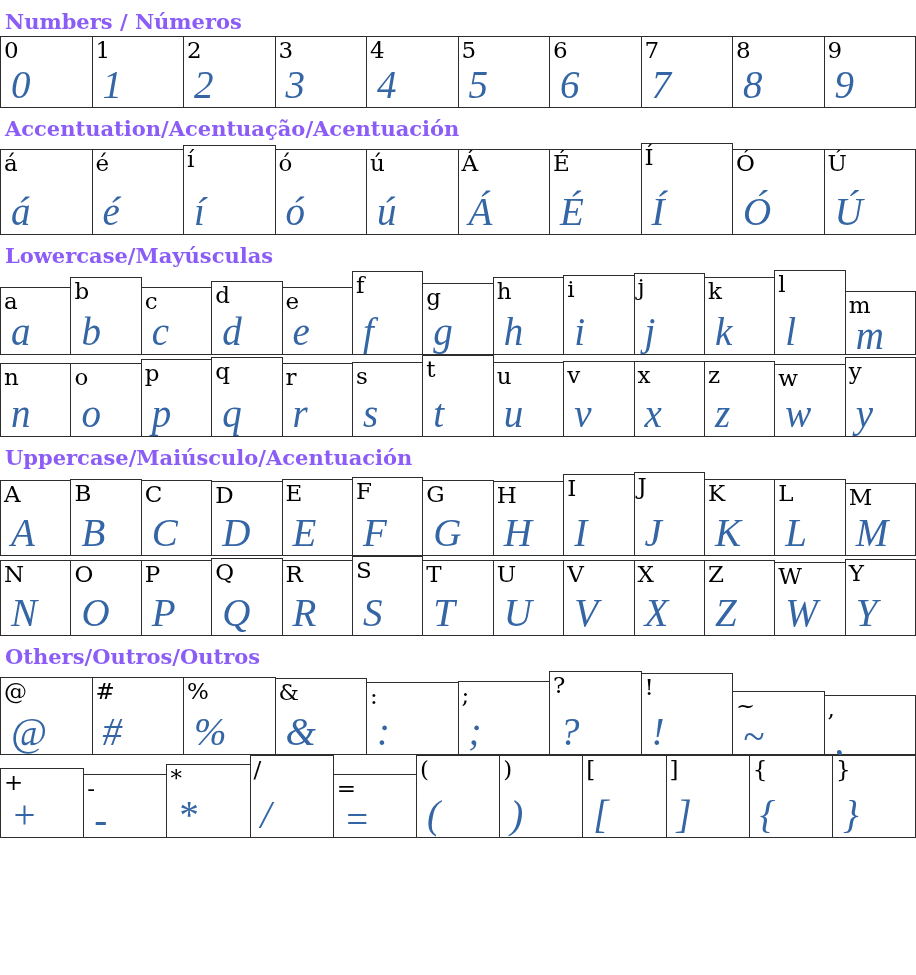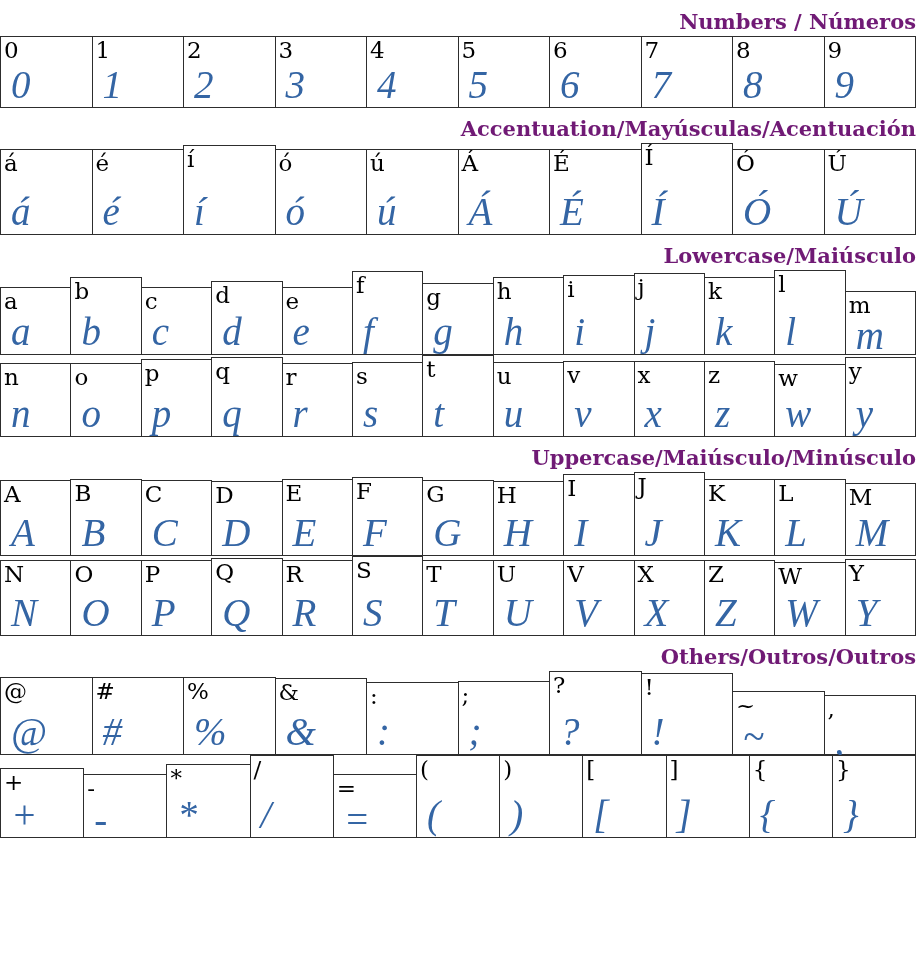--- a/index.html
+++ b/index.html
@@ -17,22 +17,21 @@
   .page {
     width: 916px;
     padding-top: 1px;
   }
   .section-title {
     font-family: "DejaVu Serif", serif;
     font-weight: bold;
     font-size: 21px;
     line-height: 1.1;
     margin: 9px 0 3px 5px;
-    color: #701a75;
-    text-align: right;
+    color: #8b5cf6;
   }
   .glyph-row {
     display: flex;
     align-items: flex-end;
     width: 916px;
   }
   .glyph-cell {
     box-sizing: border-box;
     flex: 1 1 0;
     border: 1px solid #2d2d2d;
@@ -114,21 +113,21 @@
             <span class="glyph-label">8</span>
             <span class="glyph-preview">8</span>
           </div>
           <div class="glyph-cell" style="height: 72px;">
             <span class="glyph-label">9</span>
             <span class="glyph-preview">9</span>
           </div>
         </div>
       </section>
       <section>
-        <h2 class="section-title">Accentuation/Mayúsculas/Acentuación</h2>
+        <h2 class="section-title">Accentuation/Acentuação/Acentuación</h2>
         <div class="glyph-row">
           <div class="glyph-cell" style="height: 86px;">
             <span class="glyph-label">á</span>
             <span class="glyph-preview">á</span>
           </div>
           <div class="glyph-cell" style="height: 86px;">
             <span class="glyph-label">é</span>
             <span class="glyph-preview">é</span>
           </div>
           <div class="glyph-cell" style="height: 90px;">
@@ -159,21 +158,21 @@
             <span class="glyph-label">Ó</span>
             <span class="glyph-preview">Ó</span>
           </div>
           <div class="glyph-cell" style="height: 86px;">
             <span class="glyph-label">Ú</span>
             <span class="glyph-preview">Ú</span>
           </div>
         </div>
       </section>
       <section>
-        <h2 class="section-title">Lowercase/Maiúsculo</h2>
+        <h2 class="section-title">Lowercase/Mayúsculas</h2>
         <div class="glyph-row">
           <div class="glyph-cell" style="height: 68px;">
             <span class="glyph-label">a</span>
             <span class="glyph-preview">a</span>
           </div>
           <div class="glyph-cell" style="height: 78px;">
             <span class="glyph-label">b</span>
             <span class="glyph-preview">b</span>
           </div>
           <div class="glyph-cell" style="height: 68px;">
@@ -270,21 +269,21 @@
             <span class="glyph-label">w</span>
             <span class="glyph-preview">w</span>
           </div>
           <div class="glyph-cell" style="height: 80px;">
             <span class="glyph-label">y</span>
             <span class="glyph-preview">y</span>
           </div>
         </div>
       </section>
       <section>
-        <h2 class="section-title">Uppercase/Maiúsculo/Minúsculo</h2>
+        <h2 class="section-title">Uppercase/Maiúsculo/Acentuación</h2>
         <div class="glyph-row">
           <div class="glyph-cell" style="height: 76px;">
             <span class="glyph-label">A</span>
             <span class="glyph-preview">A</span>
           </div>
           <div class="glyph-cell" style="height: 77px;">
             <span class="glyph-label">B</span>
             <span class="glyph-preview">B</span>
           </div>
           <div class="glyph-cell" style="height: 76px;">

